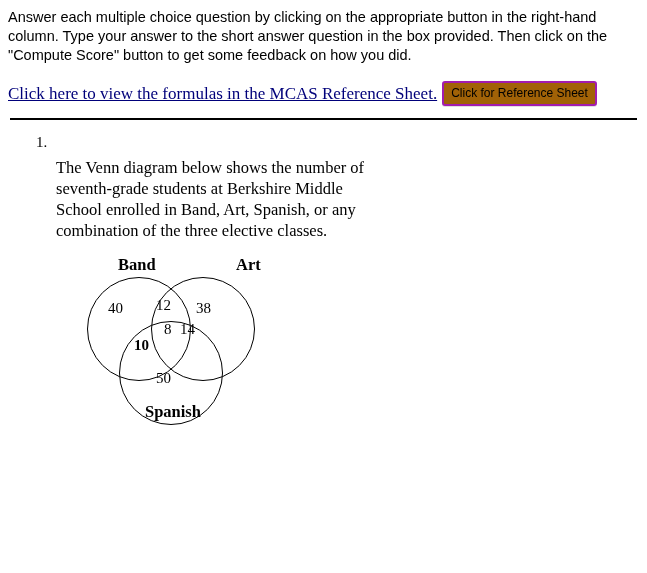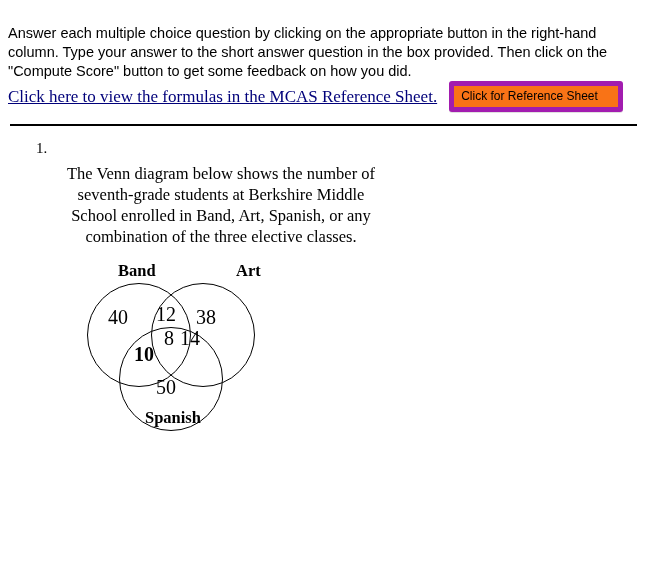--- a/index.html
+++ b/index.html
@@ -27,41 +27,42 @@
     font-size: 27px;
     line-height: 34px;
     margin: 10px 0 0 0;
     padding-left: 78px;
     padding-right: 60px;
   }
   .instructions {
     font-family: "Liberation Sans", sans-serif;
     font-size: 14.5px;
     line-height: 19px;
-    margin-top: 24px;
+    margin-top: 8px;
     color: #000;
   }
   .refline {
+    margin-top: 16px;
     display: flex;
     align-items: center;
-    gap: 12px;
+    gap: 5px;
   }
   .reflink {
     color: #00007a;
     font-family: "Liberation Serif", serif;
     font-size: 17px;
     text-decoration: underline;
     cursor: pointer;
   }
   .refbtn {
     font-family: "Liberation Sans", sans-serif;
     font-size: 12px;
-    padding: 3px 20px 4px 7px;
-    background: #f97316;
-    border: 5px solid #a21caf;
+    padding: 3px 7px 4px 7px;
+    background: #a16207;
+    border: 2px solid #a21caf;
     border-radius: 3px;
     color: #000;
     cursor: pointer;
     box-shadow: 0 1px 0 rgba(0,0,0,0.12);
   }
   .hr {
     border: none;
     border-top: 2px solid #000;
     margin: 12px 2px 0 2px;
     height: 0;
@@ -120,21 +121,21 @@
     border-radius: 50%;
     box-sizing: border-box;
   }
   .lbl {
     position: absolute;
     font-weight: bold;
     font-size: 16.5px;
   }
   .num {
     position: absolute;
-    font-size: 20px;
+    font-size: 15px;
   }
 </style>
 </head>
 <body>
 
 <div class="page">
 
 
   <div class="instructions">Answer each multiple choice question by clicking on the appropriate button in the right-hand column. Type your answer to the short answer question in the box provided. Then click on the "Compute Score" button to get some feedback on how you did.</div>
 
@@ -144,21 +145,21 @@
   </div>
 
   <hr class="hr">
 
   <div class="qblock">
 
     <div class="qnum">1.</div>
 
     <div class="qbody">
 
-      <div style="width:390px;text-align:center;">
+      <div style="width:390px;">
         <div class="qtext">The Venn diagram below shows the number of seventh-grade students at Berkshire Middle School enrolled in Band, Art, Spanish, or any combination of the three elective classes.</div>
 
         <div class="venn-wrap">
 
           <div class="circle" style="left:31px; top:22px; width:104px; height:104px;"></div>
           <div class="circle" style="left:95px; top:22px; width:104px; height:104px;"></div>
           <div class="circle" style="left:63px; top:66px; width:104px; height:104px;"></div>
 
           <div class="lbl" style="left:62px; top:0px;">Band</div>
           <div class="lbl" style="left:180px; top:0px;">Art</div>

